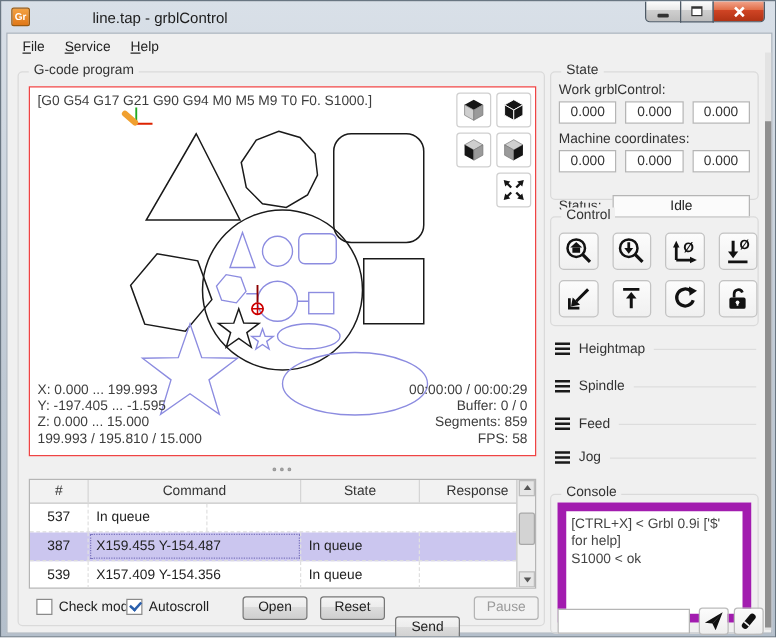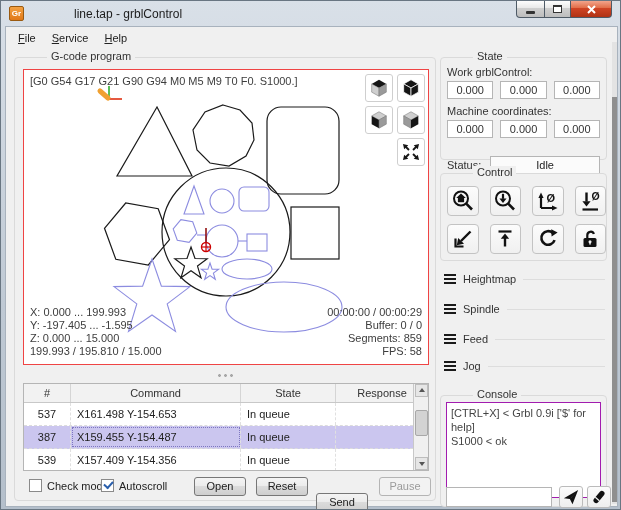--- a/index.html
+++ b/index.html
@@ -21,21 +21,21 @@
     background:linear-gradient(#f2a48b,#e06b45 45%,#cf4424 46%,#b03214); }
   .glyph-min { width:9px; height:3px; background:#333; margin-top:6px; border-radius:1px; }
   .glyph-max { width:9px; height:8px; border:1px solid #333; border-top:2px solid #333; background:#fff; }
   
   .client { position:absolute; left:4px; top:25px; width:613px; height:481px; background:#f0f0f0; border:1px solid #a8b2bd; }
   .menubar { position:absolute; left:0; top:0; right:0; height:21px; display:flex; align-items:center; padding-left:4px; }
   .menu-item { font-size:11px; color:#222; padding:3px 8px; }
   .menu-item u { text-decoration:underline; }
   
   .groupbox { position:absolute; border:1px solid #dadada; border-radius:4px; }
-  .gb-title { position:absolute; top:-8px; left:8px; background:#f0f0f0; padding:0 4px; font-size:11px; color:#333;margin-left:24px; }
+  .gb-title { position:absolute; top:-8px; left:8px; background:#f0f0f0; padding:0 4px; font-size:11px; color:#333; }
   
   .visualizer { position:absolute; left:8px; top:11px; width:406px; height:296px; background:#fff; border:1px solid #ef4444; }
   .preamble { position:absolute; left:6px; top:5px; font-size:11px; color:#3d3d3d; }
   .stats { position:absolute; bottom:6px; font-size:11px; color:#3d3d3d; line-height:13px; }
   .stats.left { left:6px; }
   .stats.right { right:6px; text-align:right; }
   .view-btn { position:absolute; width:28px; height:28px; background:#fff; border:1px solid #cfcfcf; border-radius:3px;
     display:flex; align-items:center; justify-content:center; }
   .toolpath { position:absolute; left:0; top:0; }
   
@@ -79,21 +79,21 @@
     display:flex; align-items:center; justify-content:center; }
   .ctl-row { display:flex; gap:11px; margin-bottom:8px; }
   .ctl-btn { width:36px; height:30px; background:linear-gradient(#fcfcfc,#f0f0f0); border:1px solid #c3c3c3; border-radius:4px;
     display:flex; align-items:center; justify-content:center; }
   .section { position:absolute; left:434px; width:167px; height:24px; display:flex; align-items:center; gap:7px; padding-left:4px; }
   .hamburger { display:inline-flex; flex-direction:column; gap:2px; }
   .hamburger i { width:12px; height:2px; background:#1a1a1a; }
   .section-label { font-size:11px; color:#333; }
   .section-line { flex:1; border-top:1px solid #ddd; margin-right:2px; }
   
-  .console-log { position:absolute; left:5px; top:6px; right:5px; height:96px; background:#fff; border:1px solid #a21caf;
+  .console-log { position:absolute; left:5px; top:6px; right:5px; height:96px; background:#fff; border:7px solid #a21caf;
     font-size:11px; color:#444; padding:3px 4px; line-height:14px; overflow:hidden; }
   .console-input-row { position:absolute; left:5px; right:5px; top:91px; height:21px; }
   .console-input { position:absolute; left:0; top:0; width:106px; height:20px; border:1px solid #b5b5b5; background:#fff; font-size:11px; padding:0 4px; font-family:"Liberation Sans",sans-serif; }
   .icon-btn { position:absolute; top:-1px; width:24px; height:22px; background:linear-gradient(#fcfcfc,#eee); border:1px solid #bbb; border-radius:3px;
     display:flex; align-items:center; justify-content:center; }
   
   .rp-scroll { position:absolute; left:606px; top:15px; width:5px; height:462px; background:#e3e3e3; }
   .rp-thumb { position:absolute; left:0; top:55px; width:5px; height:405px; background:#8f8f8f; }
 </style>
 </head>
@@ -240,21 +240,20 @@
 
       <div class="cmd-table">
         <div class="t-head">
           <div class="cell c-num">#</div>
           <div class="cell c-cmd">Command</div>
           <div class="cell c-state">State</div>
           <div class="cell c-resp">Response</div>
         </div>
         <div class="t-row">
           <div class="cell c-num">537</div>
-          <div class="cell c-cmd">X161.498 Y-154.653</div>
           <div class="cell c-state">In queue</div>
           <div class="cell c-resp"></div>
         </div>
         <div class="t-row selected">
           <div class="cell c-num">387</div>
           <div class="cell c-cmd">X159.455 Y-154.487</div>
           <div class="cell c-state">In queue</div>
           <div class="cell c-resp"></div>
         </div>
         <div class="t-row">

